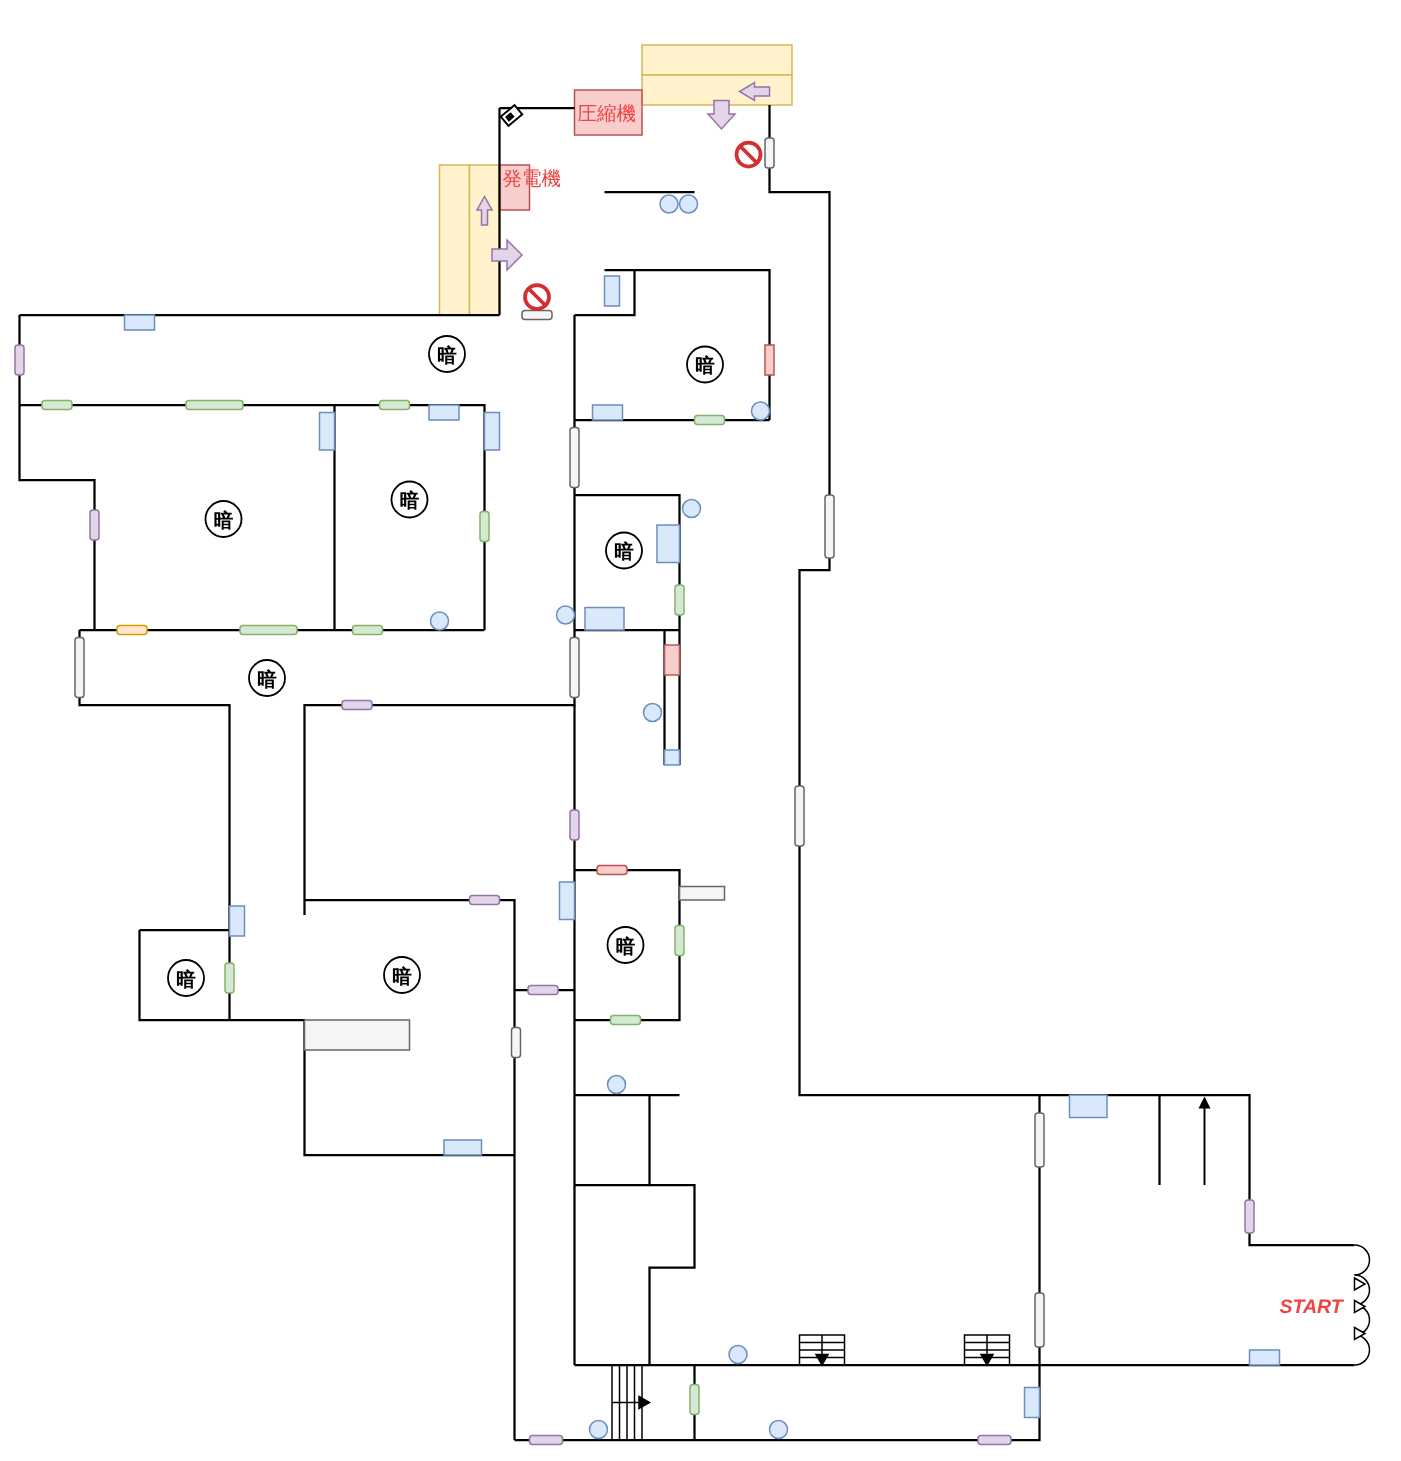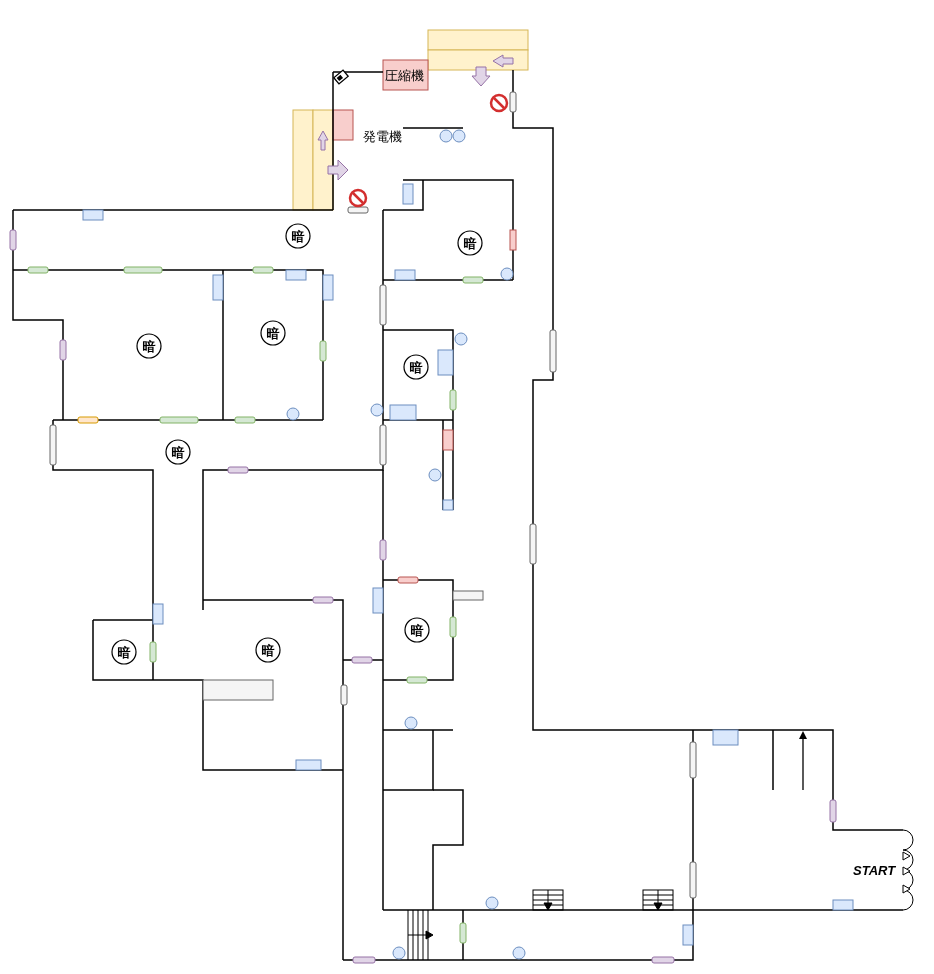--- a/index.html
+++ b/index.html
@@ -13,21 +13,21 @@
   .door-orange { fill: #ffe6cc; stroke: #d79b00; stroke-width: 1; }
   .door-red { fill: #f8cecc; stroke: #b85450; stroke-width: 1; }
   .box-blue { fill: #dae8fc; stroke: #6c8ebf; stroke-width: 1; }
   .circle-blue { fill: #dae8fc; stroke: #6c8ebf; stroke-width: 1; }
   .box-yellow { fill: #fff2cc; stroke: #d6b656; stroke-width: 1; }
   .box-gray { fill: #f5f5f5; stroke: #666; stroke-width: 1; }
   .box-red { fill: #f8cecc; stroke: #b85450; stroke-width: 1; }
   .arrow-purple { fill: #e1d5e7; stroke: #9673a6; stroke-width: 1; }
   .dark-marker circle { fill: #fff; stroke: #000; stroke-width: 1.2; }
   .dark-marker text { font-size: 13px; font-weight: bold; fill: #000; }
-  .label { position: absolute; font-size: 13px; color: #000000; white-space: nowrap; }
+  .label { position: absolute; font-size: 13px; color: #ef4444; white-space: nowrap; }
   .label.bold { font-weight: bold; }
 </style>
 </head>
 <body>
 
 <svg id="plan" width="934" height="974" viewBox="0 0 934 974">
 
   <g>
     <rect class="box-yellow" x="428" y="30" width="100" height="20"></rect>
     <rect class="box-yellow" x="428" y="50" width="100" height="20"></rect>
@@ -254,14 +254,14 @@
       <circle cx="268" cy="650" r="12"></circle>
       <text x="268" y="655" text-anchor="middle">暗</text>
     </g>
   <g class="dark-marker">
       <circle cx="417" cy="630" r="12"></circle>
       <text x="417" y="635" text-anchor="middle">暗</text>
     </g>
 </svg>
 
 <div class="label" style="left:385px; top:67px;">圧縮機</div>
-<div class="label" style="left:335px; top:128px;padding-left:28px;">発電機</div>
+<div class="label" style="left:335px; top:110px;">発電機</div>
 <div class="label bold" style="left:853px; top:863px;font-style:italic;">START</div>
 
 </body></html>

